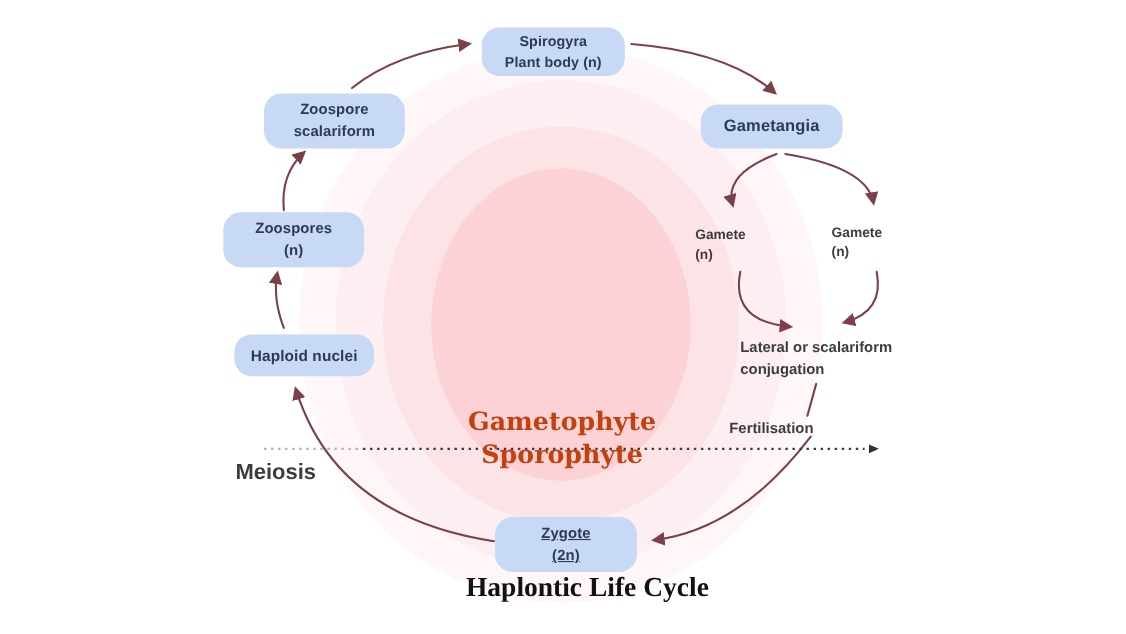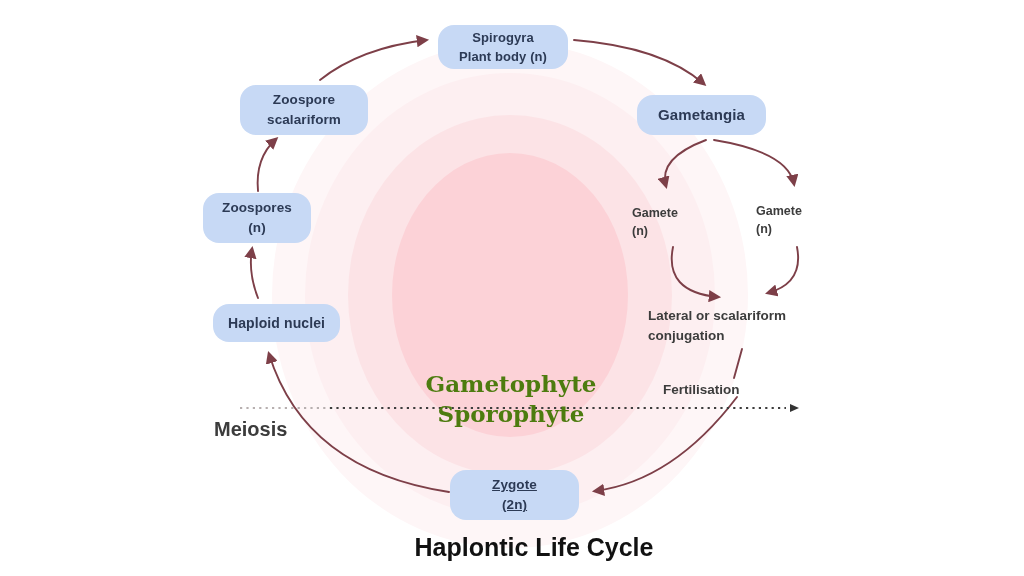--- a/index.html
+++ b/index.html
@@ -14,21 +14,21 @@
     display:flex;flex-direction:column;align-items:center;justify-content:center;
     font-weight:bold;color:#2c3a55;text-align:center;line-height:1.5;
     font-size:13.5px;letter-spacing:.1px;
   }
   .lbl{
     position:absolute;z-index:3;font-weight:bold;color:#3c3c3c;
     line-height:1.45;font-size:13.5px;
   }
   .phase{
     position:absolute;z-index:3;font-family:"DejaVu Serif",serif;
-    font-weight:700;color:#4d7c0f;font-size:23px;white-space:nowrap;
+    font-weight:700;color:#c2410c;font-size:23px;white-space:nowrap;
     transform:translateX(-50%);
   }
   .title{
     position:absolute;z-index:3;font-weight:bold;color:#111111;
     font-size:25px;white-space:nowrap;transform:translateX(-50%);
   }
 </style>
 </head>
 <body>
 
@@ -72,21 +72,21 @@
 
   <div class="box" style="left:637px;top:95px;width:129px;height:40px;font-size:15px;">
     <span>Gametangia</span>
   </div>
 
   <div class="box" style="left:240px;top:85px;width:128px;height:50px;justify-content:center;">
     <span>Zoospore</span>
     <span>scalariform</span>
   </div>
 
-  <div class="box" style="left:203px;top:193px;width:108px;height:50px;text-align:right;">
+  <div class="box" style="left:203px;top:193px;width:128px;height:50px;text-align:right;">
     <span>Zoospores</span>
     <span>(n)</span>
   </div>
 
   <div class="box" style="left:213px;top:304px;width:127px;height:38px;font-size:14px;">
     <span>Haploid nuclei</span>
   </div>
 
   <div class="box" style="left:450px;top:470px;width:129px;height:50px;text-decoration:underline;">
     <span>Zygote</span>
@@ -96,31 +96,31 @@
   <div class="lbl" style="left:632px;top:204px;width:80px;font-size:12.5px;">
     <div>Gamete</div>
     <div>(n)</div>
   </div>
 
   <div class="lbl" style="left:756px;top:202px;width:80px;font-size:12.5px;">
     <div>Gamete</div>
     <div>(n)</div>
   </div>
 
-  <div class="lbl" style="left:648px;top:306px;width:200px;">
+  <div class="lbl" style="left:673px;top:306px;width:200px;">
     <div>Lateral or scalariform</div>
     <div>conjugation</div>
   </div>
 
   <div class="lbl" style="left:663px;top:380px;width:120px;">
     <div>Fertilisation</div>
   </div>
 
   <div class="lbl" style="left:214px;top:415px;width:100px;font-size:20px;">
     <div>Meiosis</div>
   </div>
 
   <div class="phase" style="left:511px;top:370px;">Gametophyte</div>
   <div class="phase" style="left:511px;top:400px;">Sporophyte</div>
 
-  <div class="title" style="left:534px;top:533px;">Haplontic Life Cycle</div>
+  <div class="title" style="left:534px;top:521px;font-family:Liberation Serif, serif;">Haplontic Life Cycle</div>
 
 </div>
 
 </body></html>

